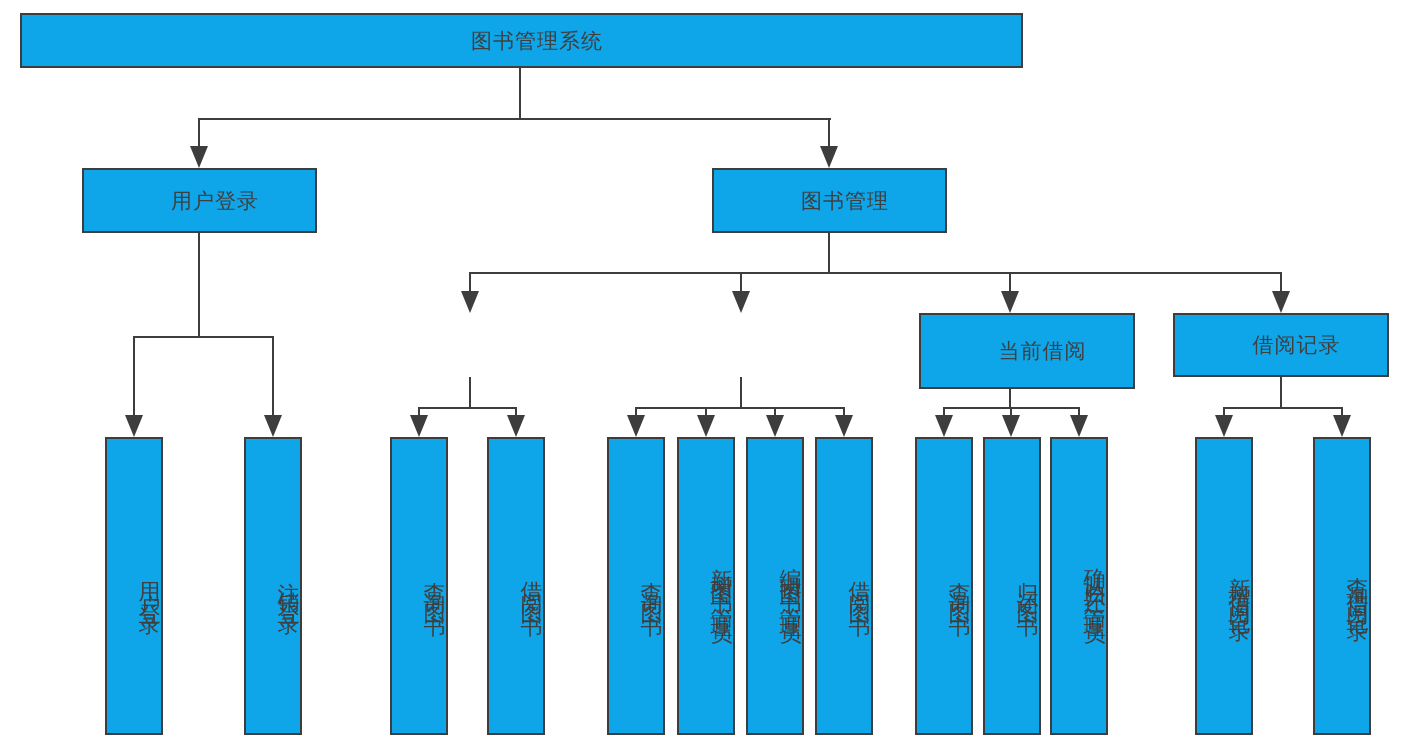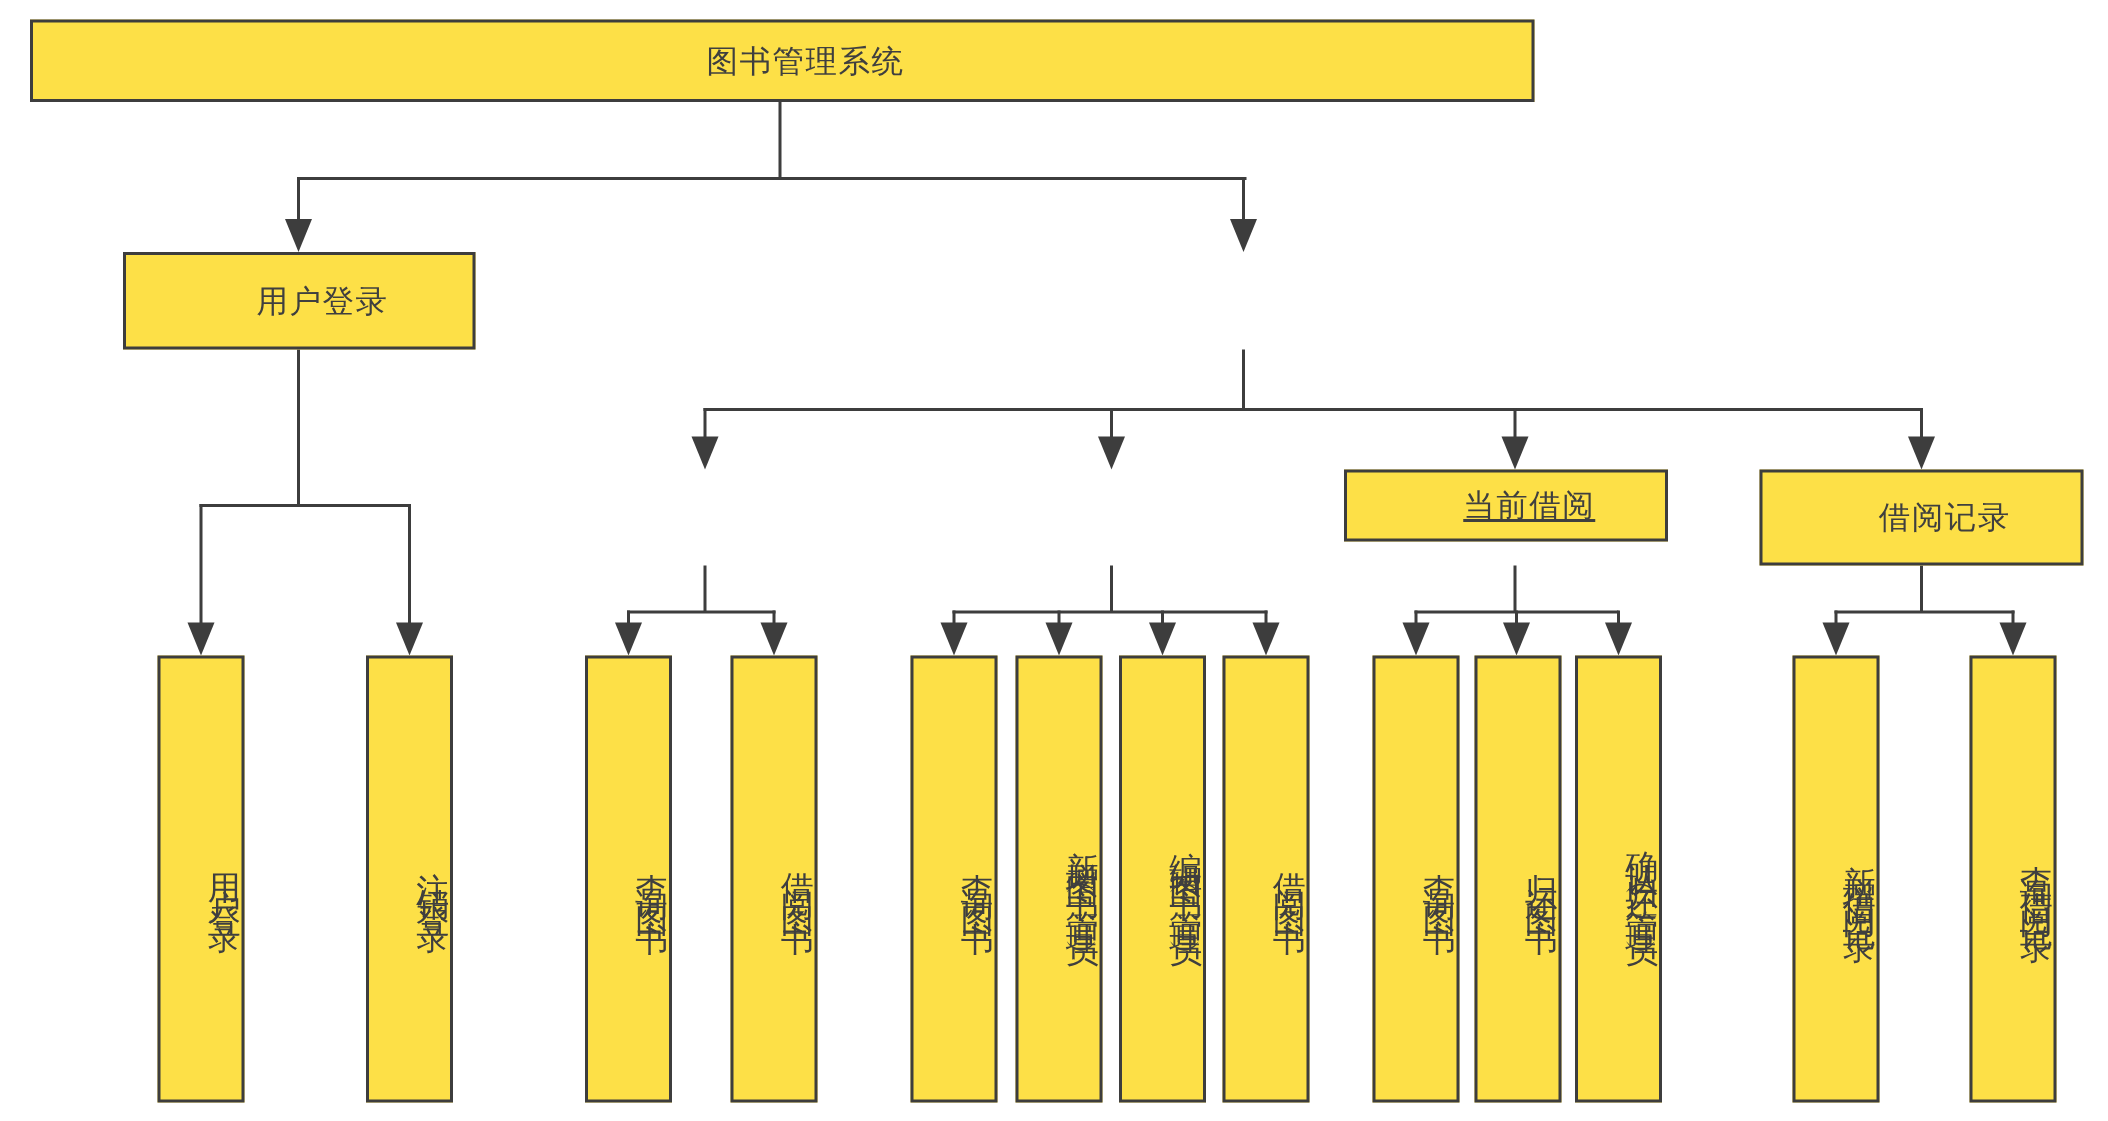--- a/index.html
+++ b/index.html
@@ -13,21 +13,21 @@
   .canvas{
     position:relative;
     width:1405px;height:747px;
     background:var(--bg);
     overflow:hidden;
     font-family:"Liberation Sans","DejaVu Sans",sans-serif;
     color:var(--text);
   }
   .box{
     position:absolute;
-    background:#fde047;
+    background:#0ea5e9;
     border:2px solid var(--line);
     display:flex;align-items:center;justify-content:center;
     font-size:21px;
     letter-spacing:1px;
     color:var(--text);
     z-index:2;
     padding-left:31px;
   }
   .vbox{
     writing-mode:vertical-rl;
@@ -64,40 +64,41 @@
   <div class="box" style="left:20px;top:13px;width:1003px;height:55px;">图书管理系统</div>
 
   <div class="vline" style="left:519px;top:68px;height:51px;"></div>
   <div class="hline" style="left:198px;top:118px;width:633px;"></div>
   <div class="vline" style="left:198px;top:118px;height:40px;"></div>
   <div class="arrow" style="left:190px;top:146px;"></div>
   <div class="vline" style="left:828px;top:118px;height:40px;"></div>
   <div class="arrow" style="left:820px;top:146px;"></div>
 
   <div class="box" style="left:82px;top:168px;width:235px;height:65px;">用户登录</div>
+  <div class="box" style="left:712px;top:168px;width:235px;height:65px;">图书管理</div>
 
   <div class="vline" style="left:198px;top:233px;height:104px;"></div>
   <div class="hline" style="left:133px;top:336px;width:141px;"></div>
   <div class="vline" style="left:133px;top:336px;height:90px;"></div>
   <div class="arrow" style="left:125px;top:415px;"></div>
   <div class="vline" style="left:272px;top:336px;height:90px;"></div>
   <div class="arrow" style="left:264px;top:415px;"></div>
 
   <div class="vline" style="left:828px;top:233px;height:40px;"></div>
   <div class="hline" style="left:469px;top:272px;width:813px;"></div>
   <div class="vline" style="left:469px;top:272px;height:30px;"></div>
   <div class="arrow" style="left:461px;top:291px;"></div>
   <div class="vline" style="left:740px;top:272px;height:30px;"></div>
   <div class="arrow" style="left:732px;top:291px;"></div>
   <div class="vline" style="left:1009px;top:272px;height:30px;"></div>
   <div class="arrow" style="left:1001px;top:291px;"></div>
   <div class="vline" style="left:1280px;top:272px;height:30px;"></div>
   <div class="arrow" style="left:1272px;top:291px;"></div>
 
-  <div class="box" style="left:896px;top:313px;width:216px;height:48px;text-decoration:underline;">当前借阅</div>
+  <div class="box" style="left:919px;top:313px;width:216px;height:76px;">当前借阅</div>
   <div class="box" style="left:1173px;top:313px;width:216px;height:64px;">借阅记录</div>
 
   <div class="vline" style="left:469px;top:377px;height:31px;"></div>
   <div class="vline" style="left:740px;top:377px;height:31px;"></div>
   <div class="vline" style="left:1009px;top:377px;height:31px;"></div>
   <div class="vline" style="left:1280px;top:377px;height:31px;"></div>
 
   <div class="hline" style="left:418px;top:407px;width:99px;"></div>
   <div class="hline" style="left:635px;top:407px;width:210px;"></div>
   <div class="hline" style="left:943px;top:407px;width:136px;"></div>

